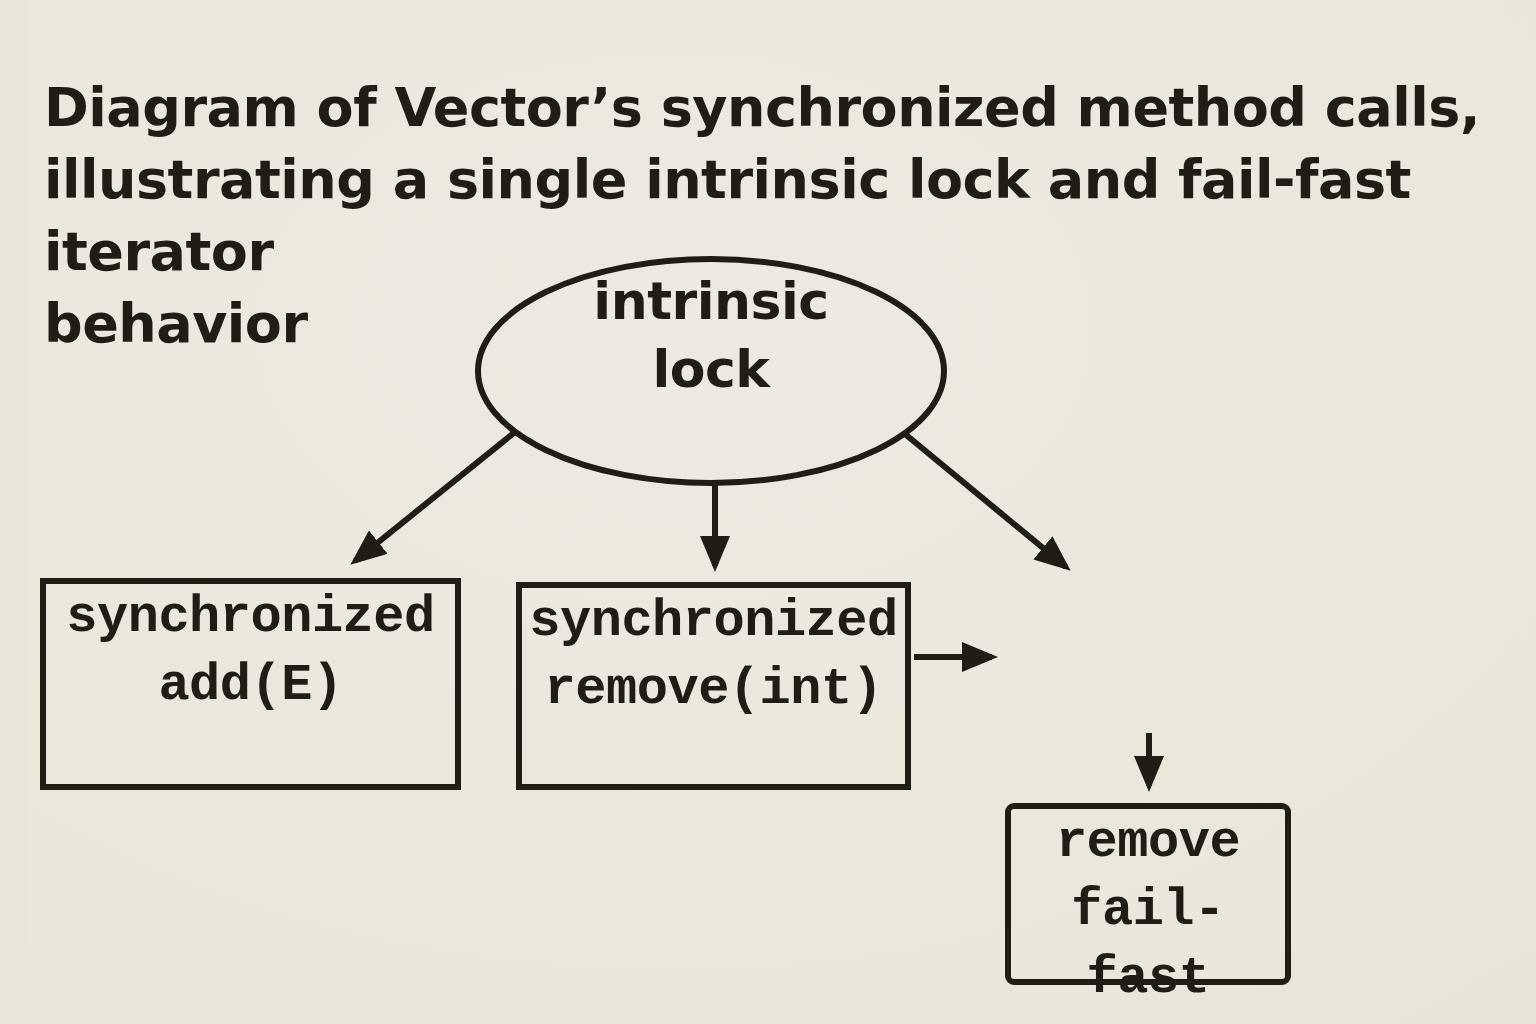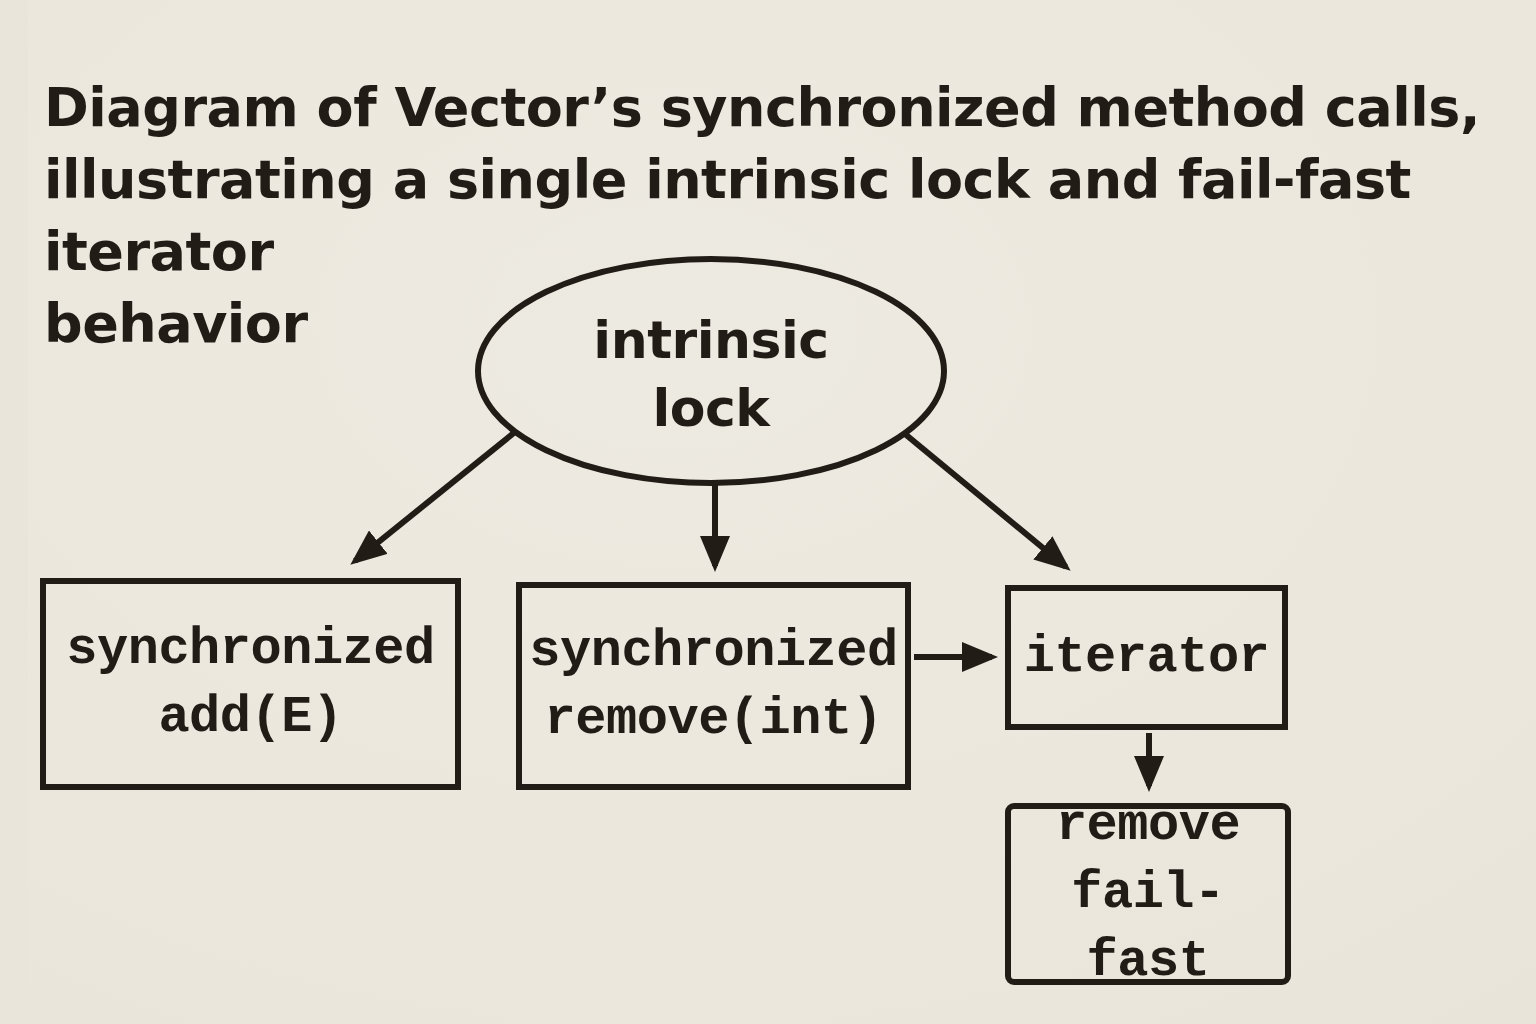--- a/index.html
+++ b/index.html
@@ -29,21 +29,21 @@
   }
   .edges-layer {
     position: absolute;
     left: 0; top: 0;
     width: 1536px; height: 1024px;
     pointer-events: none;
   }
   .node {
     position: absolute;
     display: flex;
-    align-items: center;
+    align-items: flex-start;
     justify-content: center;
     text-align: center;
     white-space: pre-line;
     font-size: 52px;
     font-weight: bold;
     letter-spacing: -0.5px;
     line-height: 68px;
     color: #221c16;
   }
   .node.rect { border: 6px solid #221c16; font-family: Liberation Mono, monospace; }
@@ -91,22 +91,19 @@
   <div class="node rect" id="node-add">
     <span>synchronized
 add(E)</span>
   </div>
 
   <div class="node rect" id="node-remove">
     <span>synchronized
 remove(int)</span>
   </div>
 
-  <div class="node rect" id="node-iterator">
-    <span>iterator</span>
-  </div>
 
   <div class="node rect" id="node-failfast">
     <span>remove
 fail-fast</span>
   </div>
 
 </div>
 
 </body></html>

